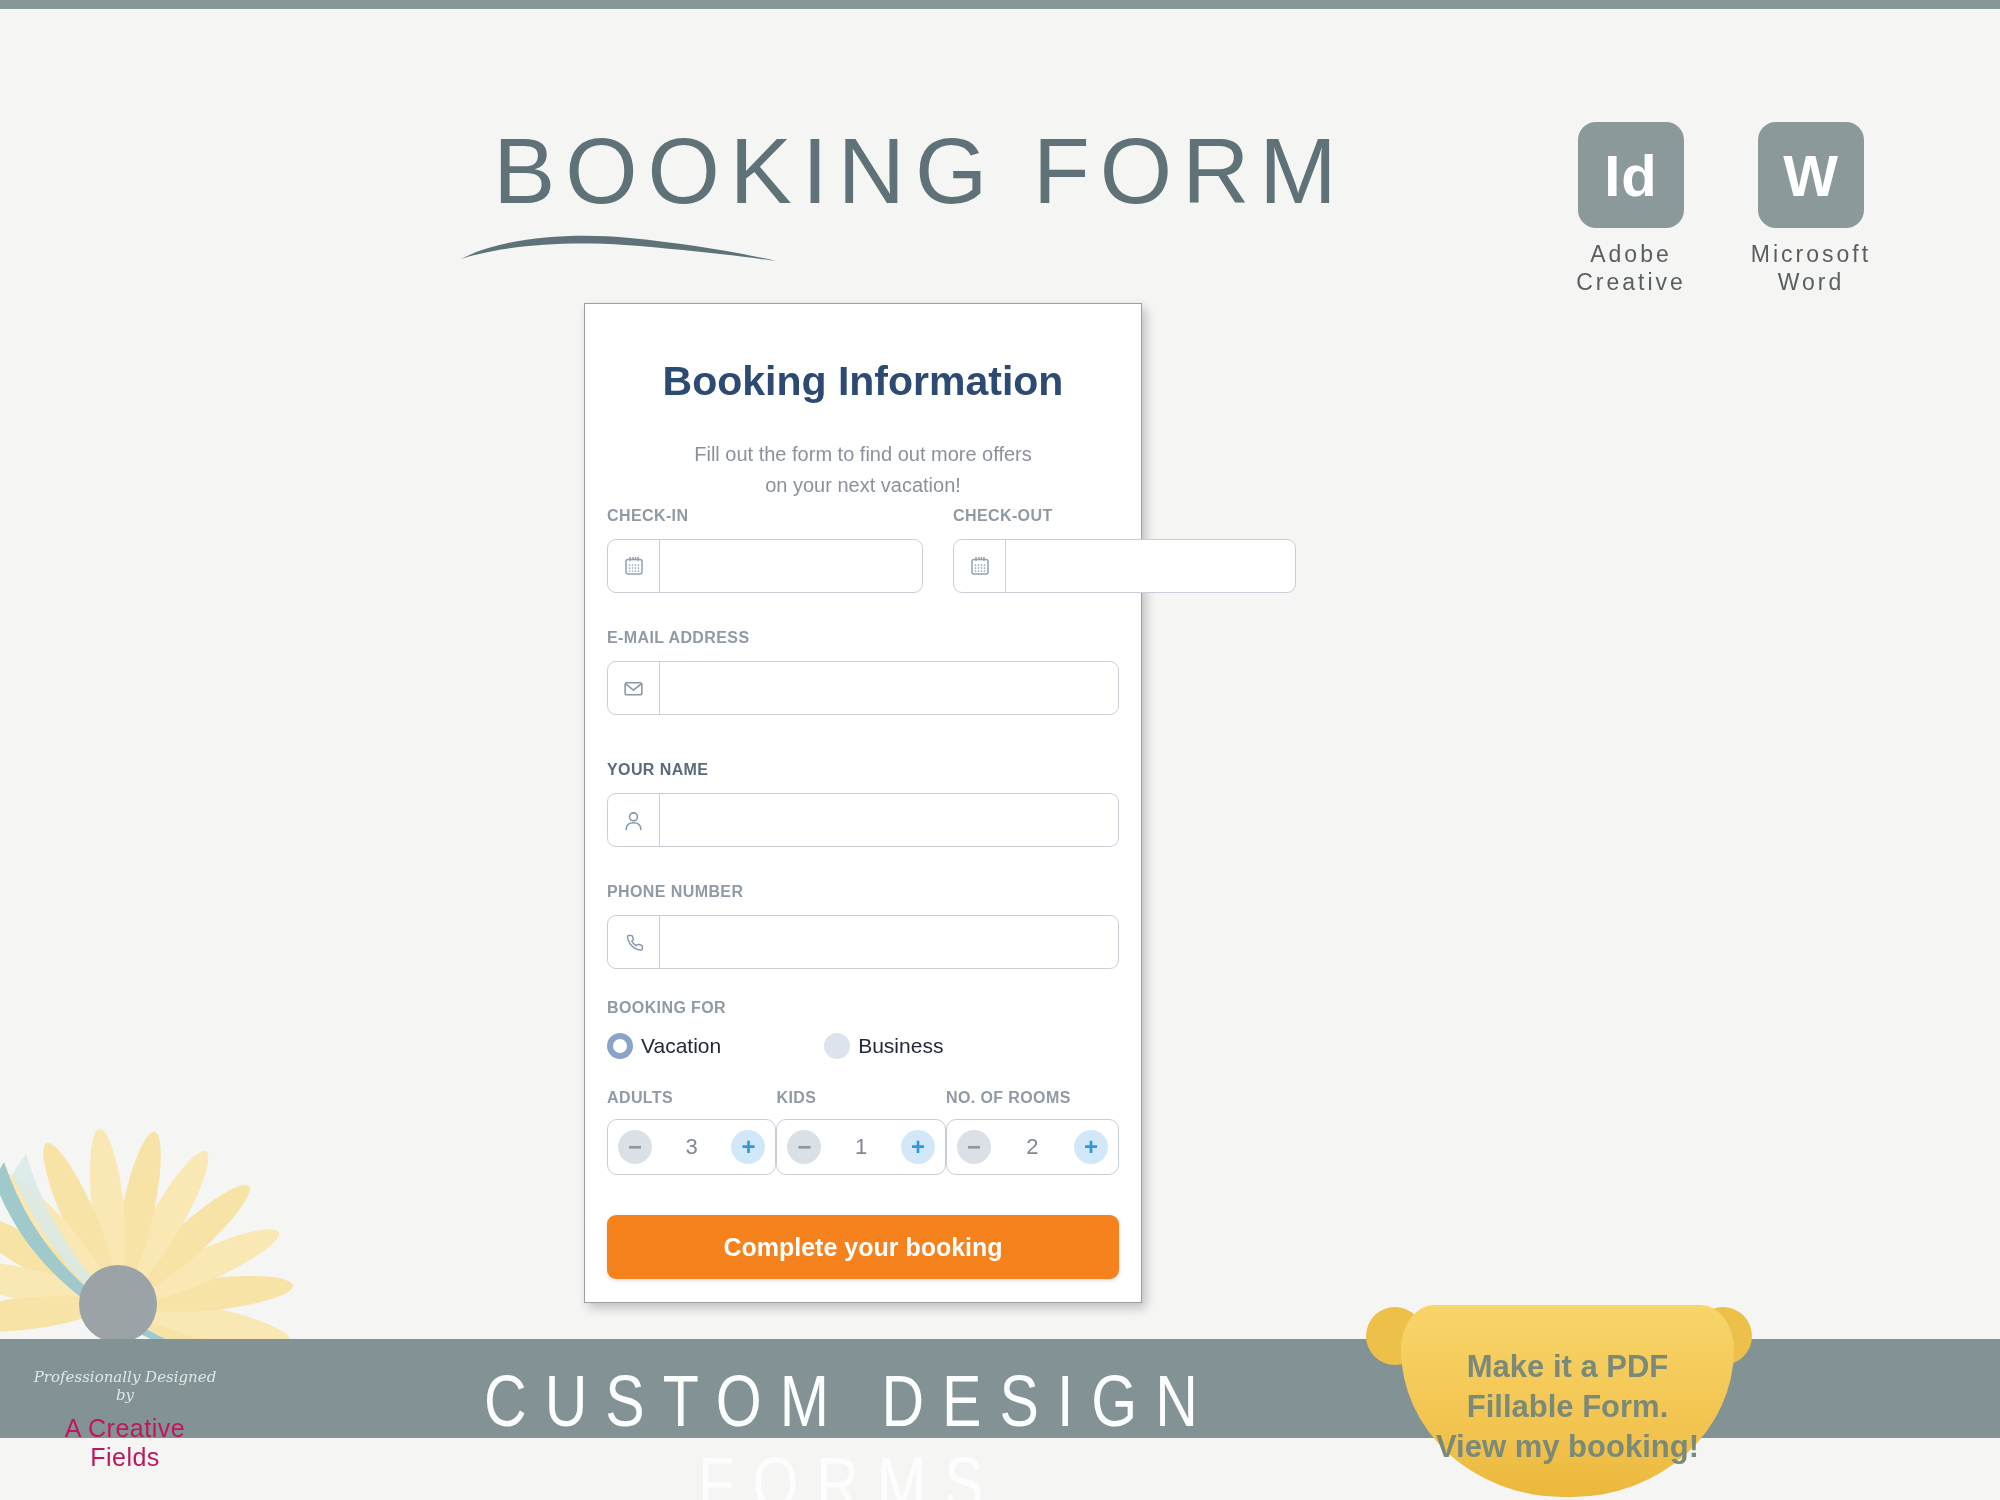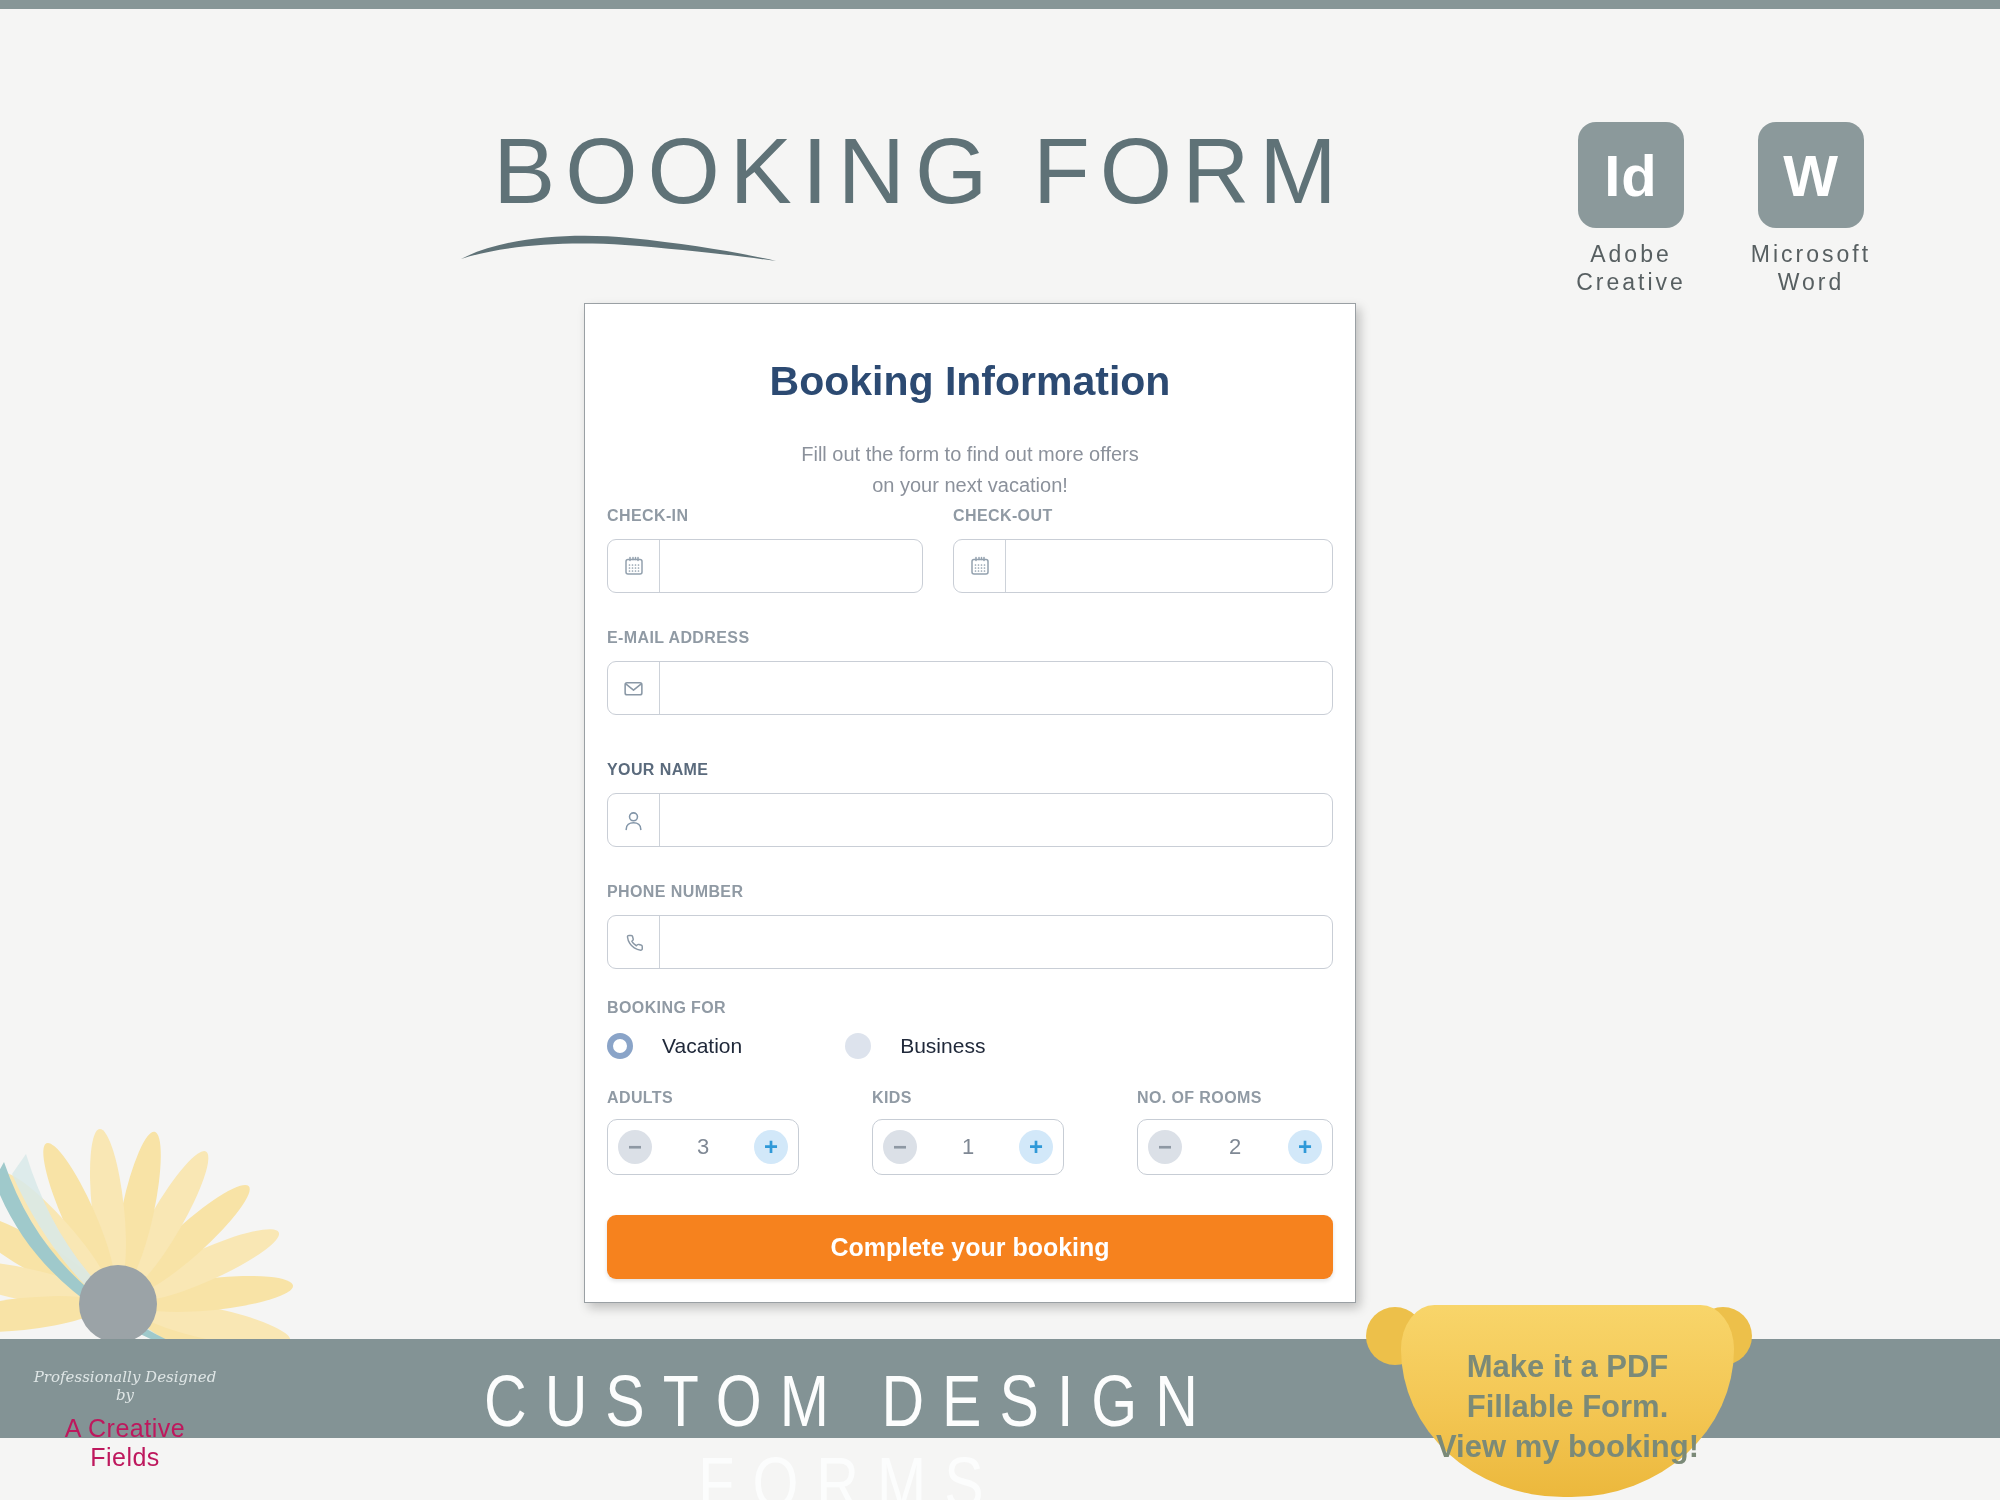--- a/index.html
+++ b/index.html
@@ -18,21 +18,21 @@
             display:flex;align-items:center;justify-content:center;}
   .app-tile.id{left:1578px;top:122px;}
   .app-tile.w{left:1758px;top:122px;}
   .app-abbr{color:#ffffff;font-weight:bold;font-size:58px;letter-spacing:1px;}
   .app-label{position:absolute;top:240px;width:170px;text-align:center;font-size:23px;
              letter-spacing:3px;color:#575f61;line-height:1.22;}
   .app-label.id{left:1546px;}
   .app-label.w{left:1726px;}
 
   
-  .card{position:absolute;left:584px;top:303px;width:772px;height:1000px;background:#ffffff;
+  .card{position:absolute;left:584px;top:303px;width:558px;height:1000px;background:#ffffff;
         border:1px solid #9aa0a4;box-sizing:border-box;box-shadow:4px 5px 10px rgba(0,0,0,0.22);
         padding:55px 22px 0 22px;}
   .form-title{text-align:center;font-size:41px;font-weight:bold;color:#2c4a72;line-height:44px;}
   .form-sub{margin-top:36px;text-align:center;font-size:20px;color:#8b919b;line-height:31px;}
 
   .row-2{display:grid;grid-template-columns:316px 1fr;column-gap:30px;margin-top:6px;}
   .fgroup{margin-top:0;}
   .flabel{font-size:16px;font-weight:bold;color:#909aa4;letter-spacing:0.4px;line-height:18px;}
   .flabel.dark{color:#5a6a7c;}
   .fbox{margin-top:14px;height:54px;border:1.5px solid #c9ced6;border-radius:9px;
@@ -40,21 +40,21 @@
   .ficon{width:51px;flex:0 0 51px;display:flex;align-items:center;justify-content:center;
          border-right:1px solid #cdd2d9;}
   .fbox input{flex:1;border:none;outline:none;background:transparent;font-size:20px;
               color:#3a4656;padding:0 12px;font-family:"Liberation Sans",sans-serif;}
   .mt46{margin-top:46px;} .mt36{margin-top:36px;} .mt30{margin-top:30px;}
 
   
   .radio-row{display:flex;align-items:center;margin-top:14px;height:30px;}
   .radio-dot{width:26px;height:26px;border-radius:50%;background:#dde3ed;box-sizing:border-box;}
   .radio-dot.selected{background:#ffffff;border:6.5px solid #8aa4c8;}
-  .radio-label{font-size:21px;color:#20293a;margin-left:29px;}
+  .radio-label{font-size:21px;color:#20293a;margin-left:8px;}
   .radio-opt2{margin-left:103px;display:flex;align-items:center;}
 
   
   .counters{display:flex;justify-content:space-between;margin-top:28px;}
   .counter{width:192px;}
   .counter:last-child{width:196px;}
   .stepper{margin-top:12px;height:56px;border:1.5px solid #c7cdd5;border-radius:10px;
            box-sizing:border-box;display:flex;align-items:center;justify-content:space-between;
            padding:0 10px;}
   .step-btn{width:34px;height:34px;border-radius:50%;display:flex;align-items:center;

